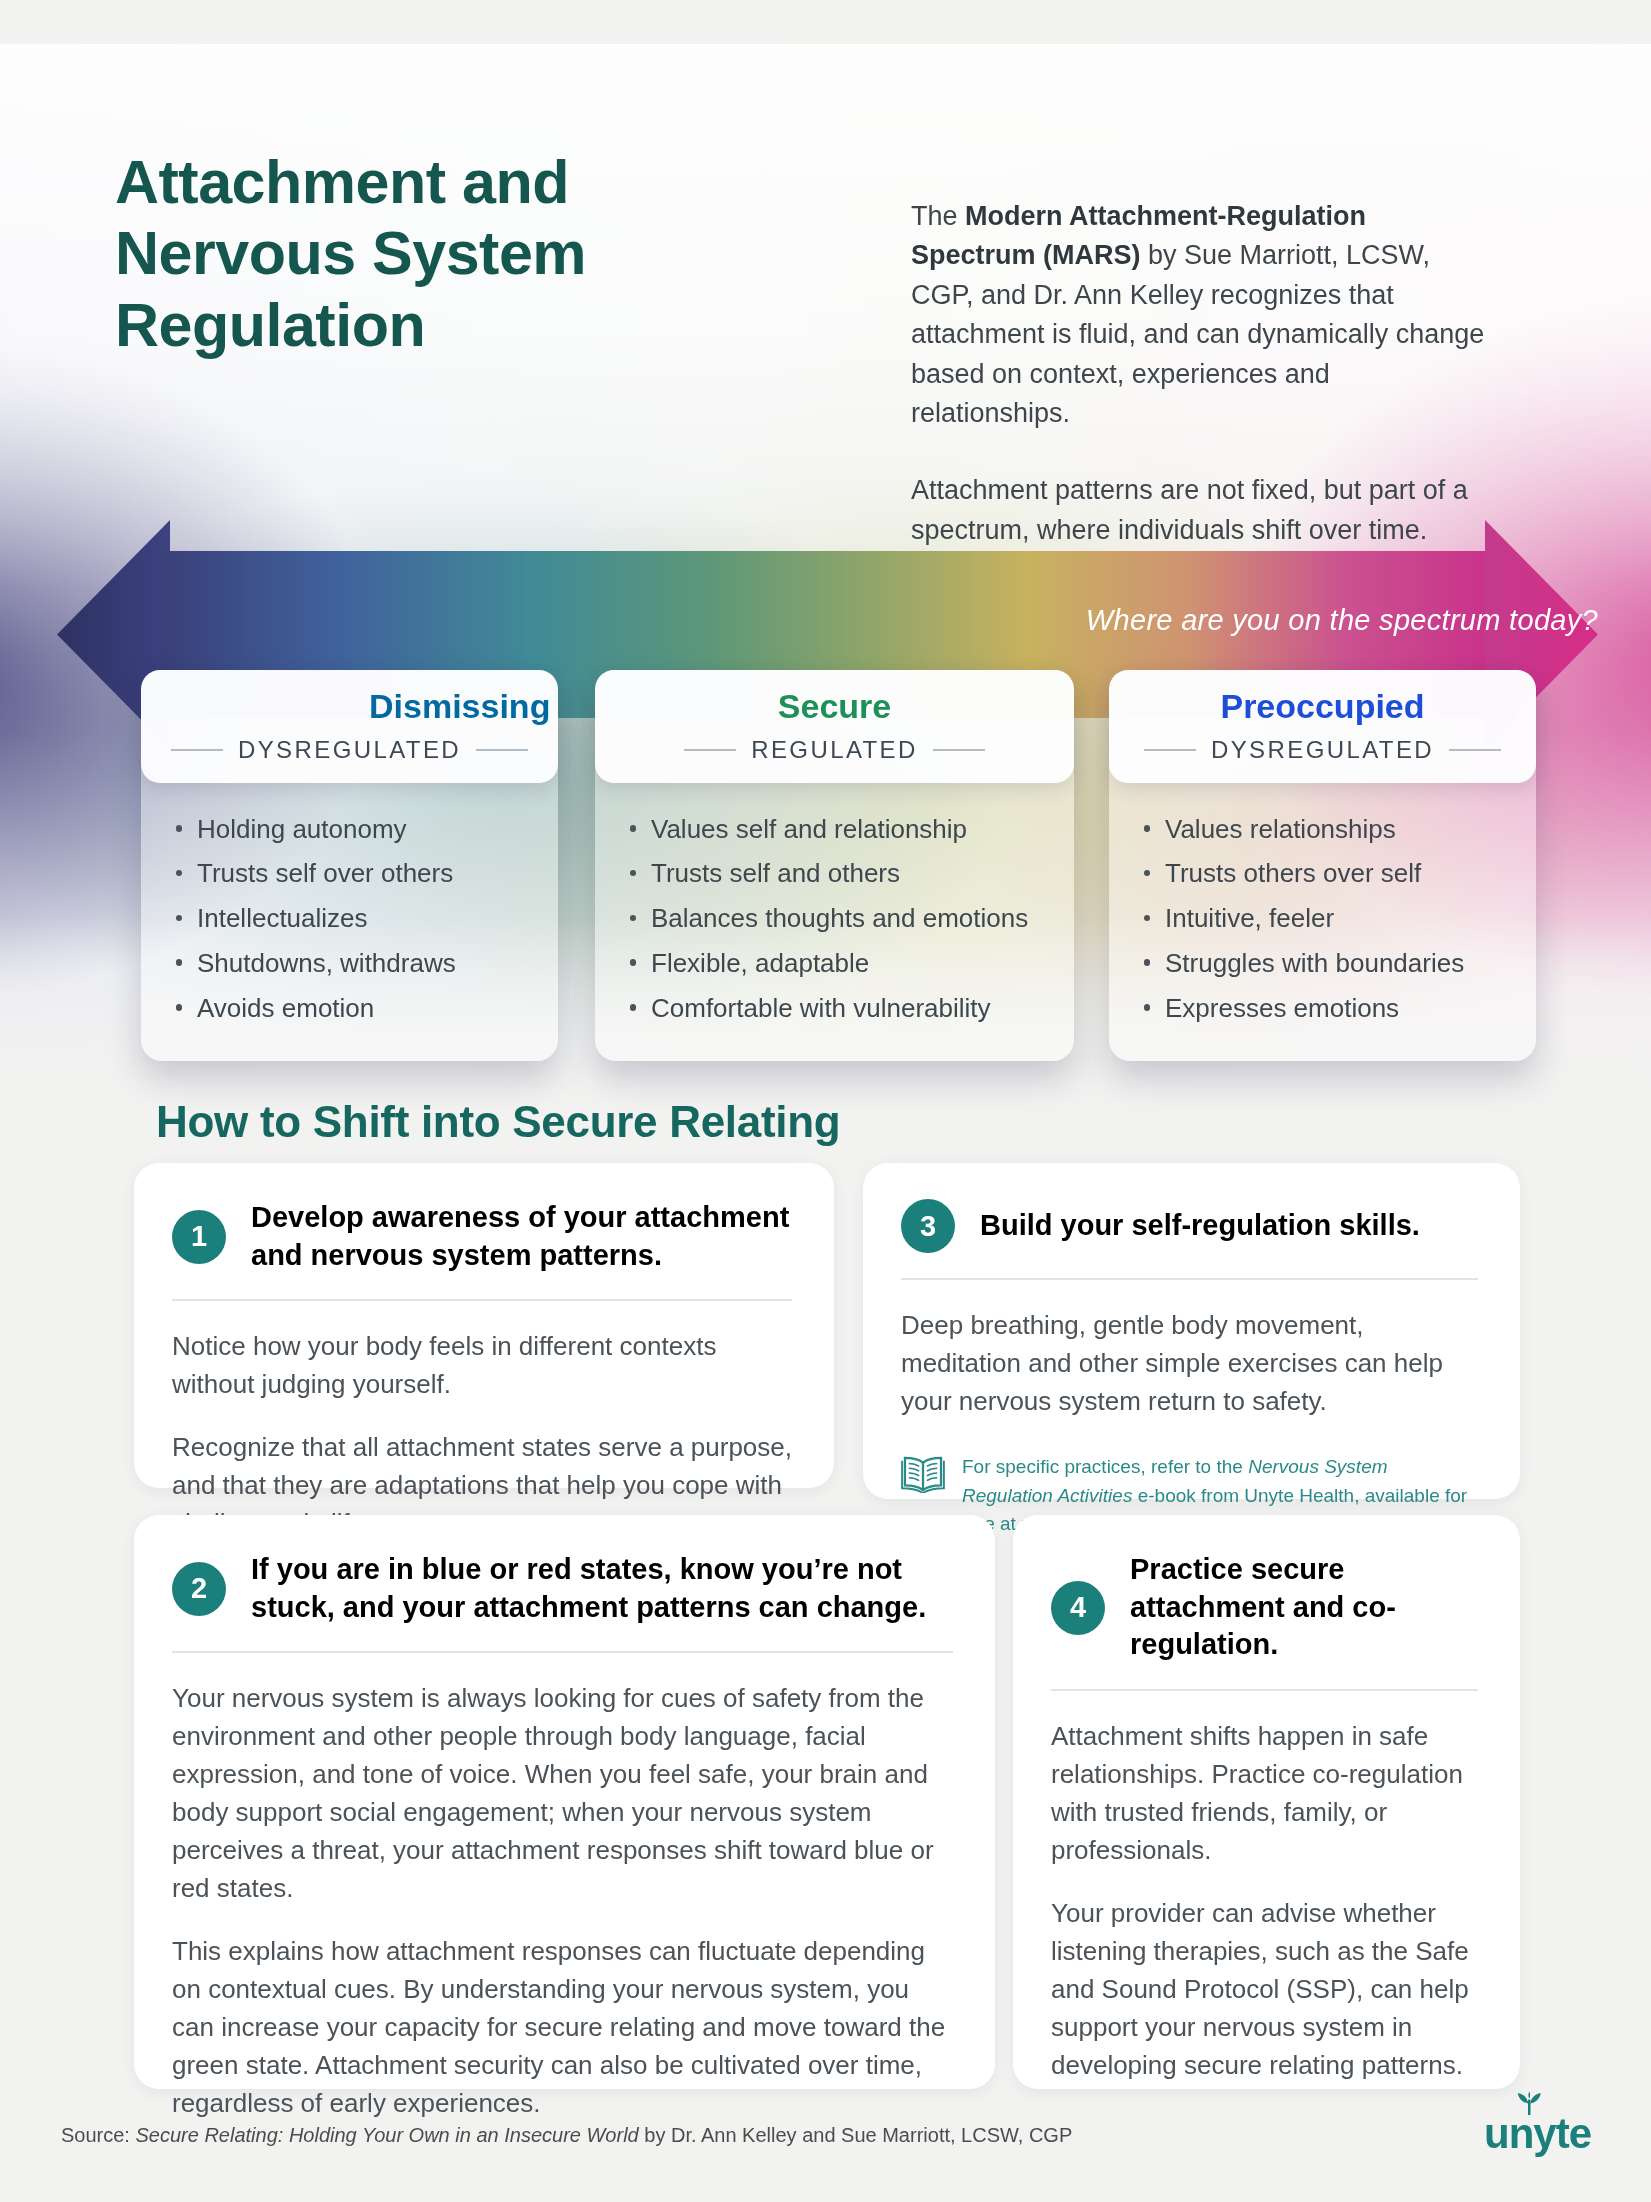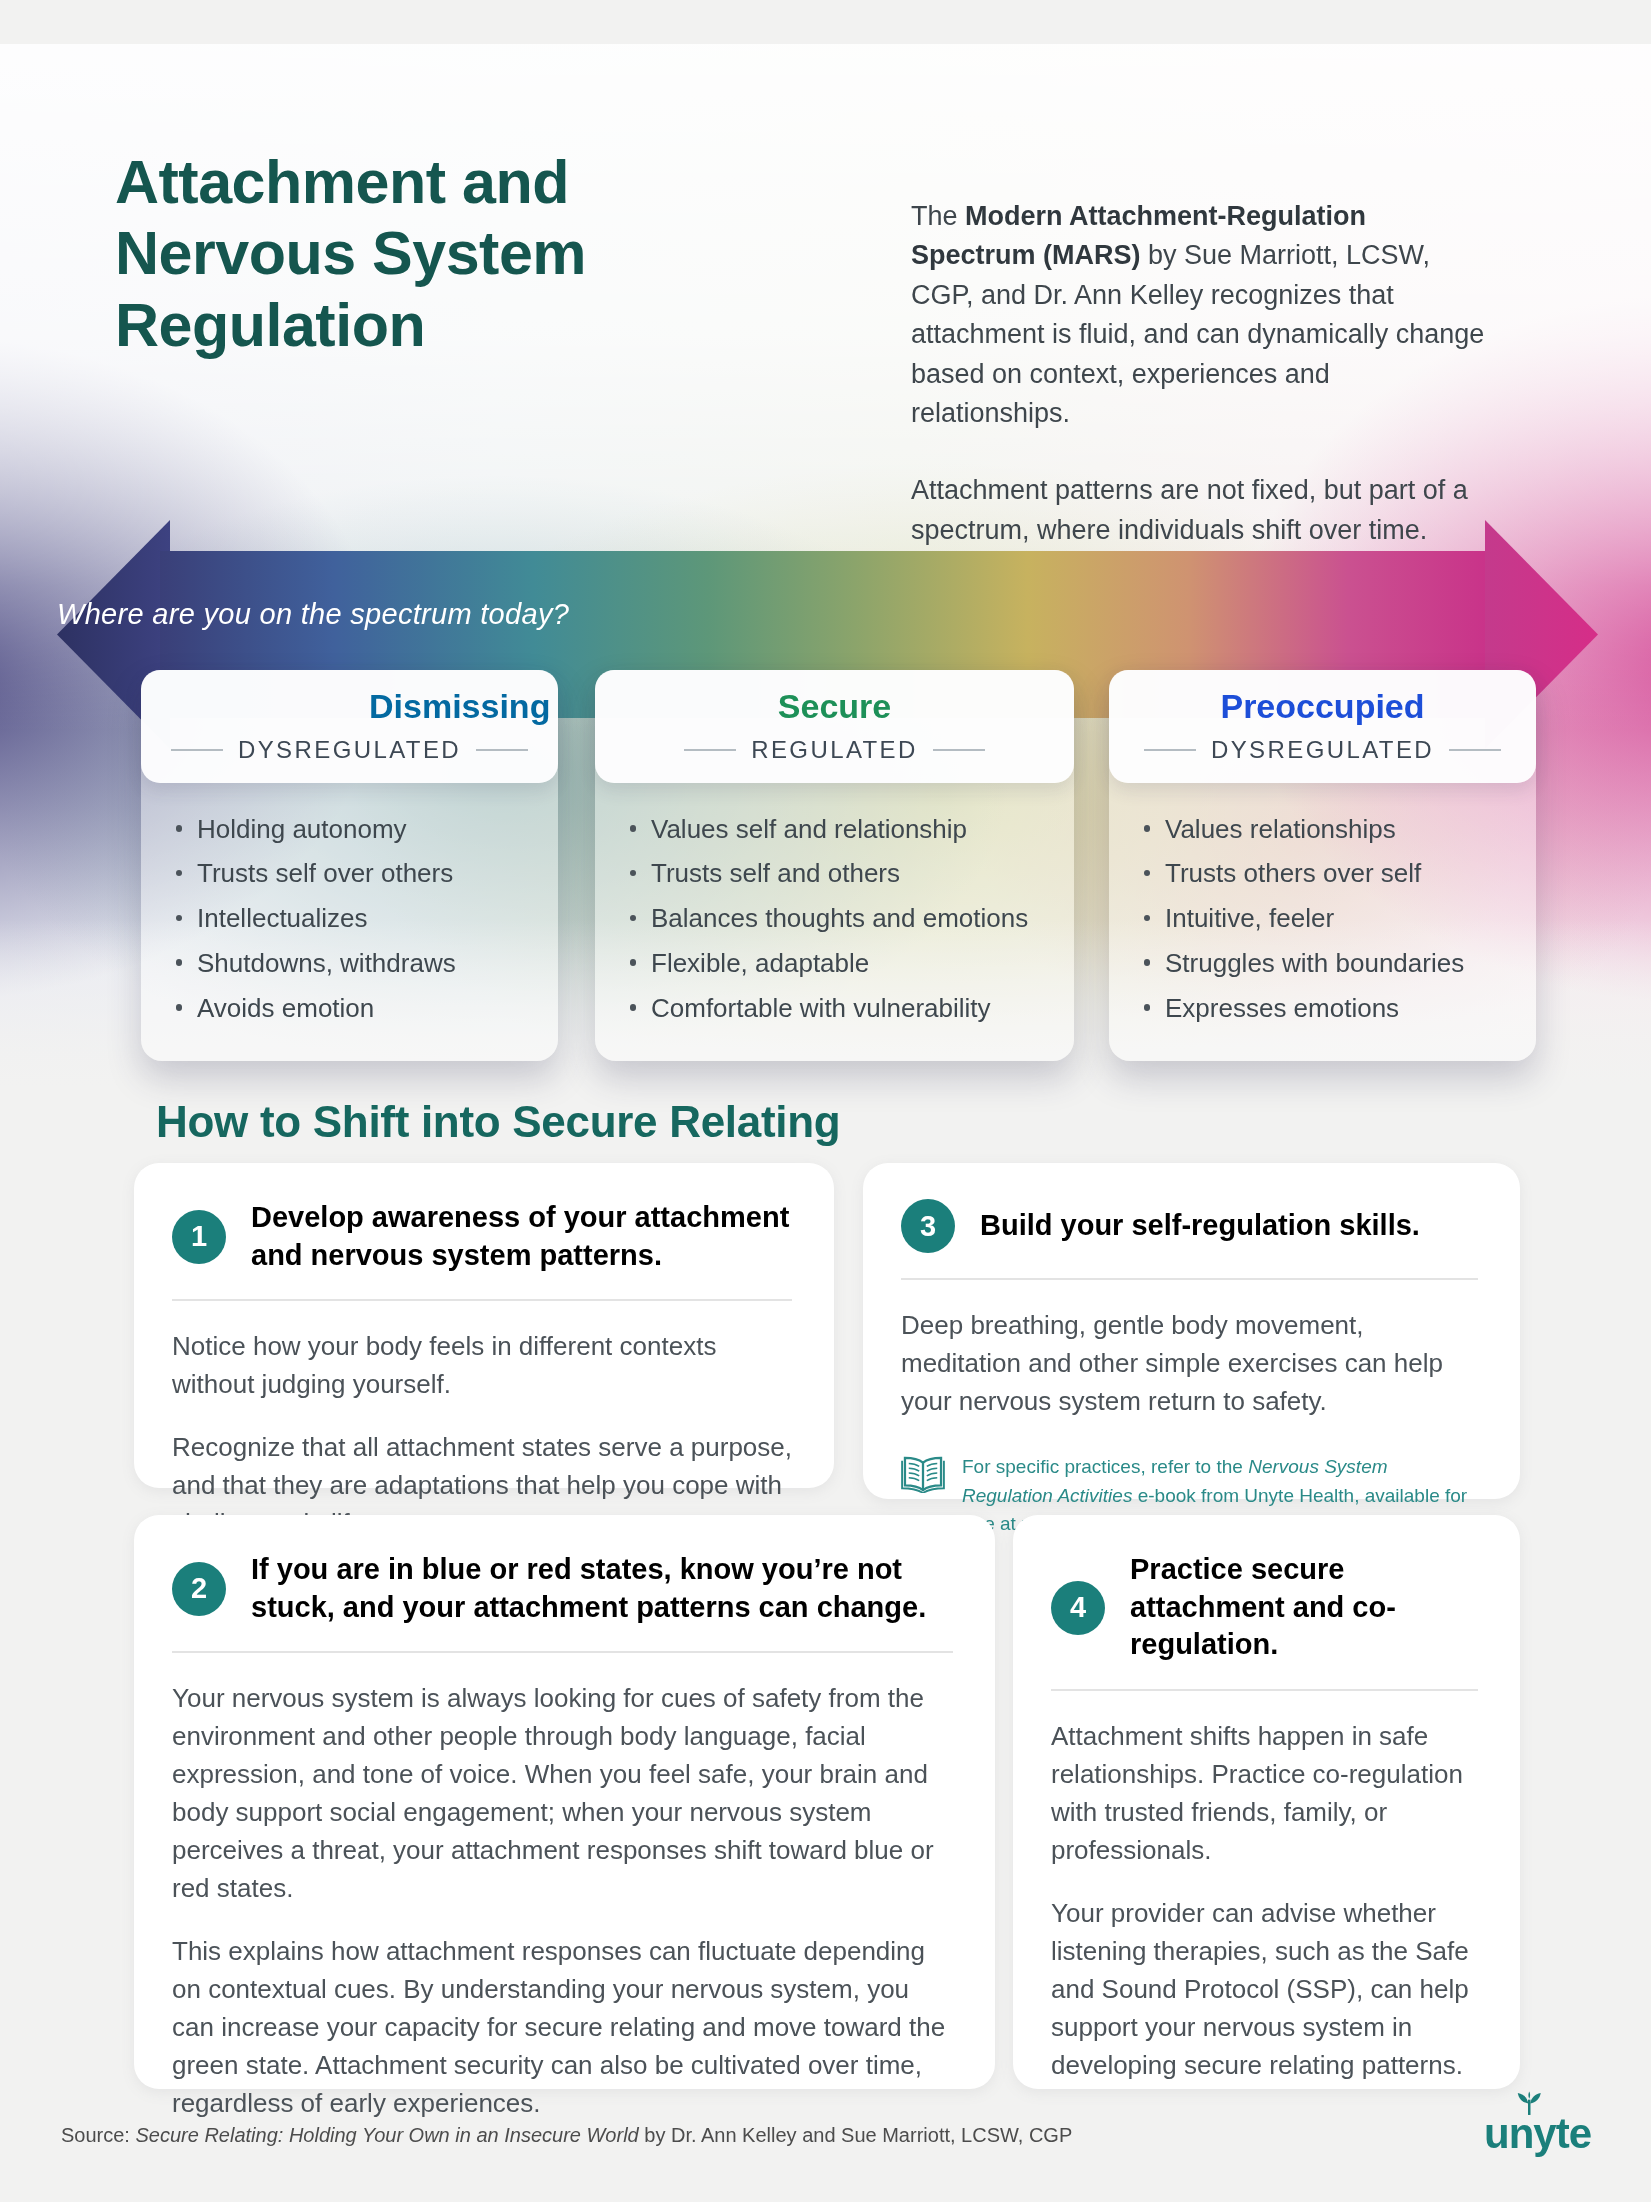--- a/index.html
+++ b/index.html
@@ -45,21 +45,21 @@
     background: linear-gradient(90deg,
       #3a3f78 0%, #40619c 13%, #418b96 28%, #5d9779 41%,
       #8ba46b 52%, #c7b25f 65%, #cf9371 77%, #ca5190 89%, #c93189 100%);
   }
   .arrow-head { position: absolute; top: 0; width: 113px; height: 229px; }
   .arrow-head.left  { left: 0;  background: linear-gradient(90deg,#2d3162,#3d4281);
     clip-path: polygon(100% 0, 0 50%, 100% 100%); }
   .arrow-head.right { right: 0; background: linear-gradient(90deg,#c43a8c,#d62d88);
     clip-path: polygon(0 0, 100% 50%, 0 100%); }
   .arrow-question {
-    position: absolute; left: 0; right: 0; top: 78px; text-align: left;
+    position: absolute; left: 0; right: 0; top: 84px; text-align: right;
     color: #ffffff; font-size: 29px; font-style: italic; letter-spacing: 0.3px;
   }
 
   
   .spec-card {
     position: absolute; top: 626px; border-radius: 21px;
     background: rgba(255,255,255,0.42);
     box-shadow: 0 17px 34px rgba(50,50,85,0.22);
   }
   .spec-card.c1 { left: 141px;  width: 417px; }

